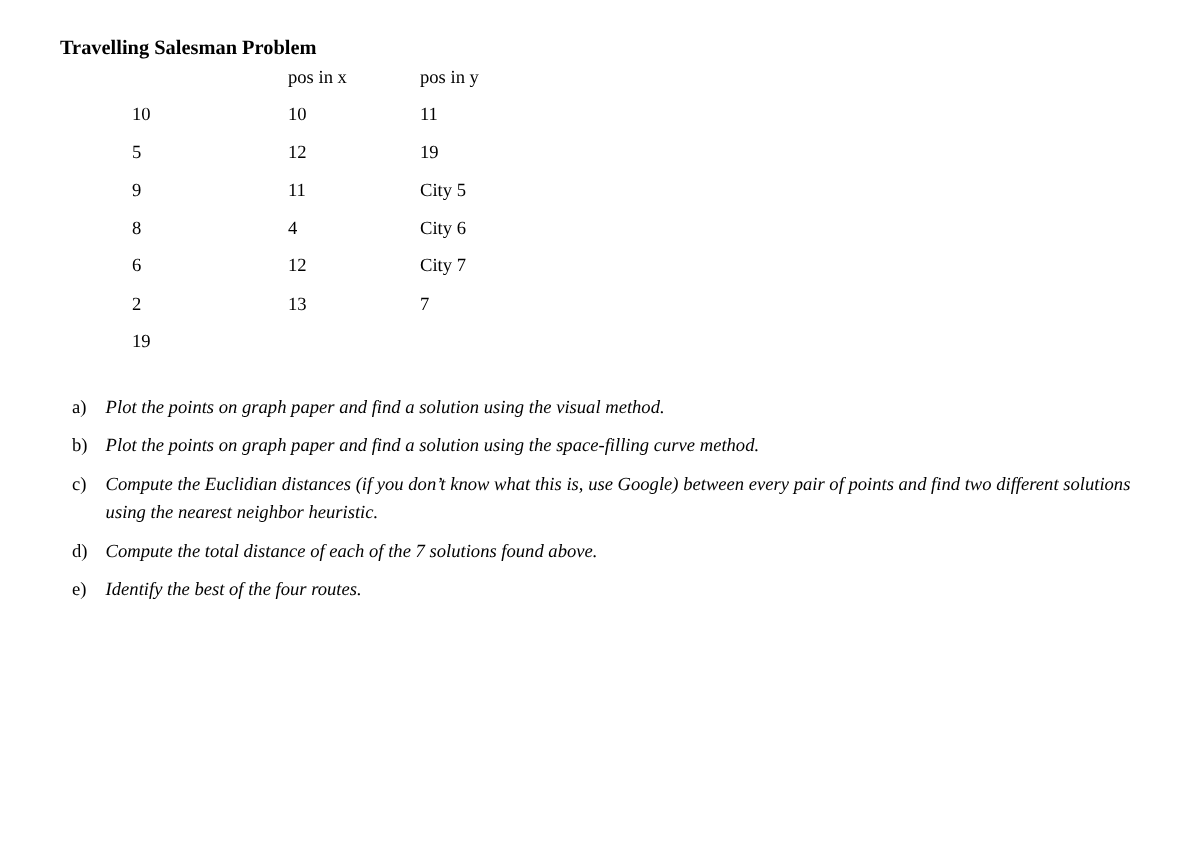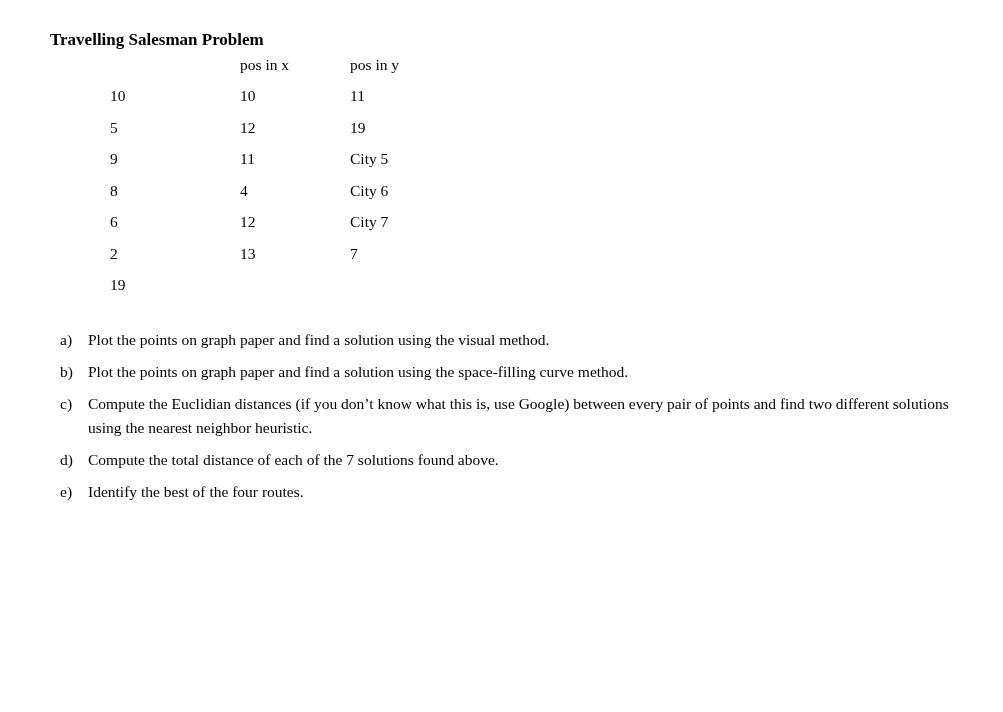--- a/index.html
+++ b/index.html
@@ -62,20 +62,21 @@
 
     .question-label {
       min-width: 28px;
       font-size: 15.5px;
     }
 
     .question-text {
       flex: 1;
       font-size: 15.5px;
       line-height: 1.55;
+      font-style: italic;
     }
   </style>
 </head>
 <body>
 
 <h1 class="page-title">Travelling Salesman Problem</h1>
 
 <div class="data-table">
   <div class="table-grid">
 

